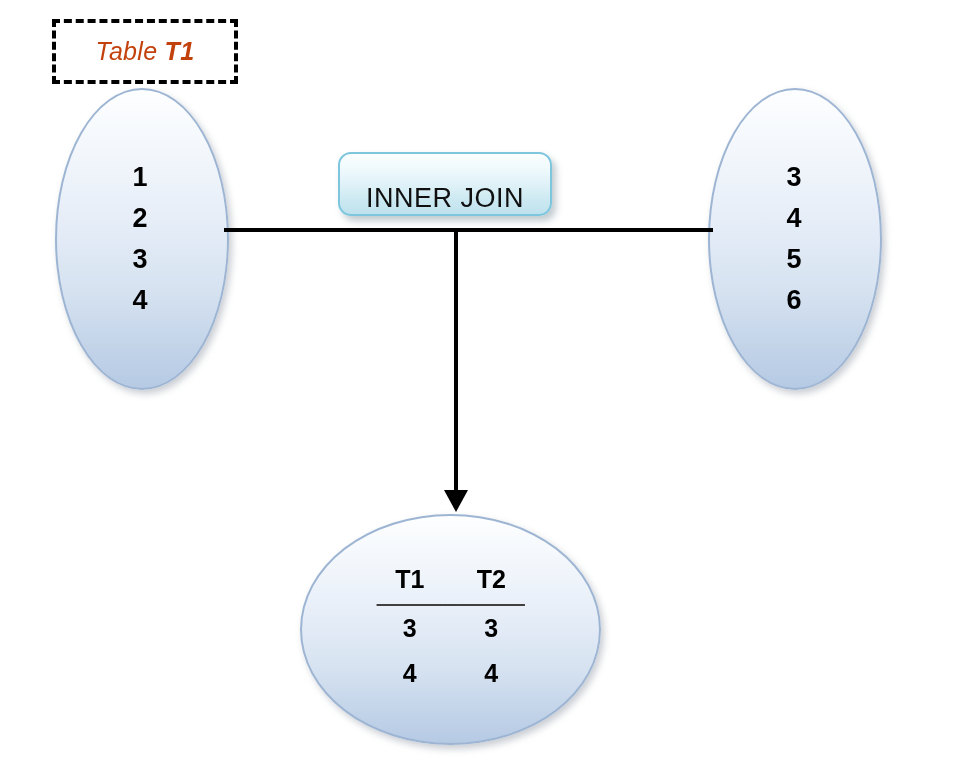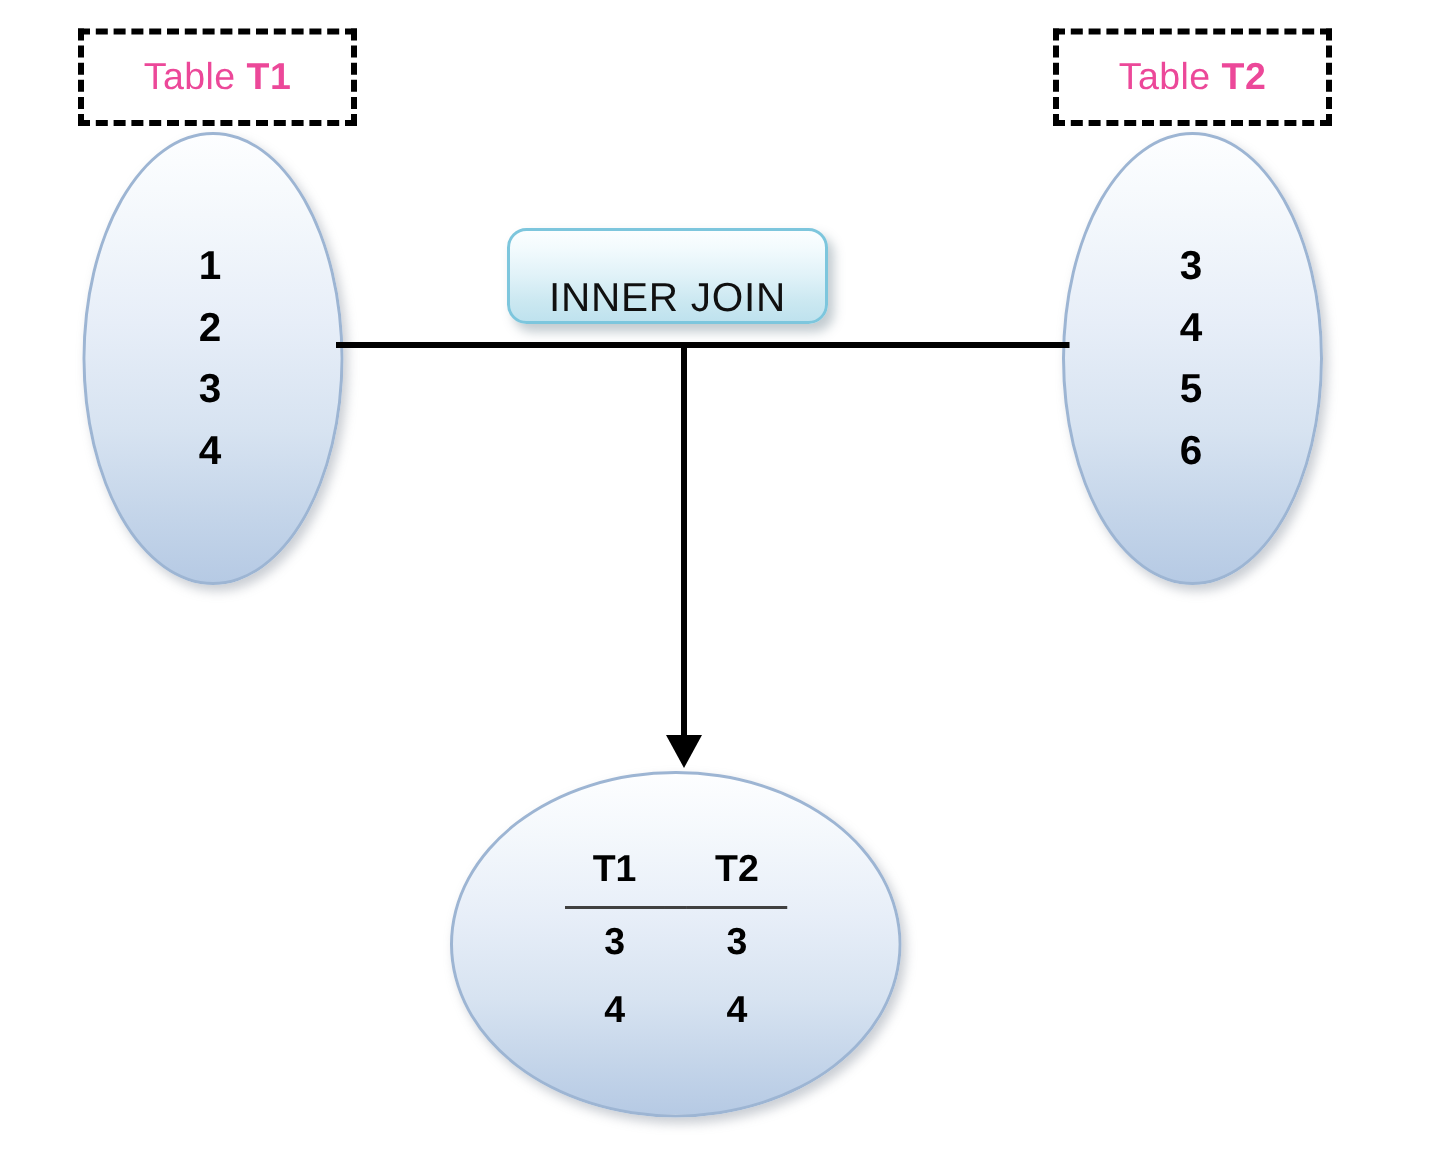--- a/index.html
+++ b/index.html
@@ -23,23 +23,24 @@
     position: absolute;
     box-sizing: border-box;
     border: 4px dashed #000000;
     background: transparent;
     display: flex;
     align-items: center;
     justify-content: center;
   }
   .table-caption .cap-text {
     font-size: 25px;
-    color: #ec4899;
+    color: #c2410c;
     letter-spacing: 0.3px;
     white-space: nowrap;
+    font-style: italic;
   }
   .table-caption .cap-text b {
     font-weight: bold;
   }
   #caption-t1 { left: 52px; top: 19px; width: 186px; height: 65px; }
   #caption-t2 { left: 702px; top: 19px; width: 186px; height: 65px; }
 
   
   .ellipse {
     position: absolute;
@@ -173,23 +174,20 @@
 
   <div id="ellipse-t1" class="ellipse">
     <div class="ellipse-values">
       <span class="val">1</span>
       <span class="val">2</span>
       <span class="val">3</span>
       <span class="val">4</span>
     </div>
   </div>
 
-  <div id="caption-t2" class="table-caption">
-    <span class="cap-text"><span>Table </span><b>T2</b></span>
-  </div>
 
   <div id="ellipse-t2" class="ellipse">
     <div class="ellipse-values">
       <span class="val">3</span>
       <span class="val">4</span>
       <span class="val">5</span>
       <span class="val">6</span>
     </div>
   </div>
 

